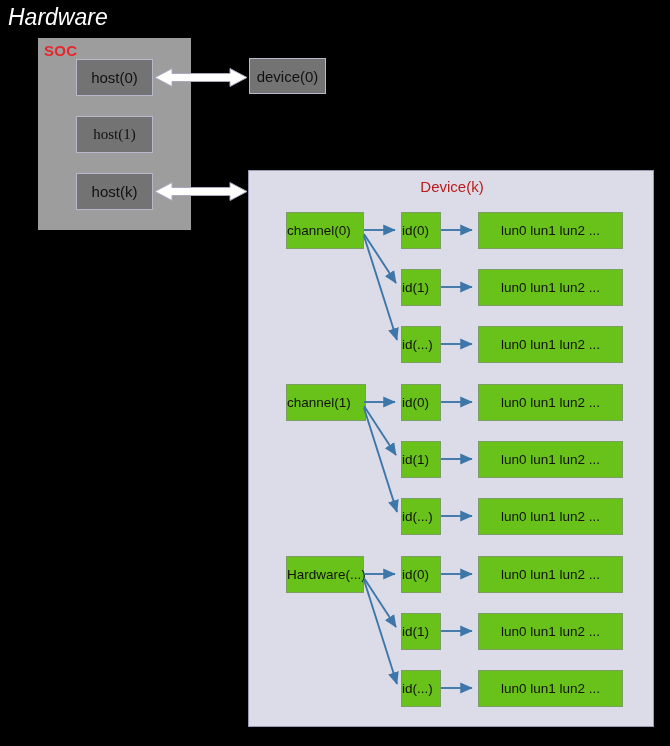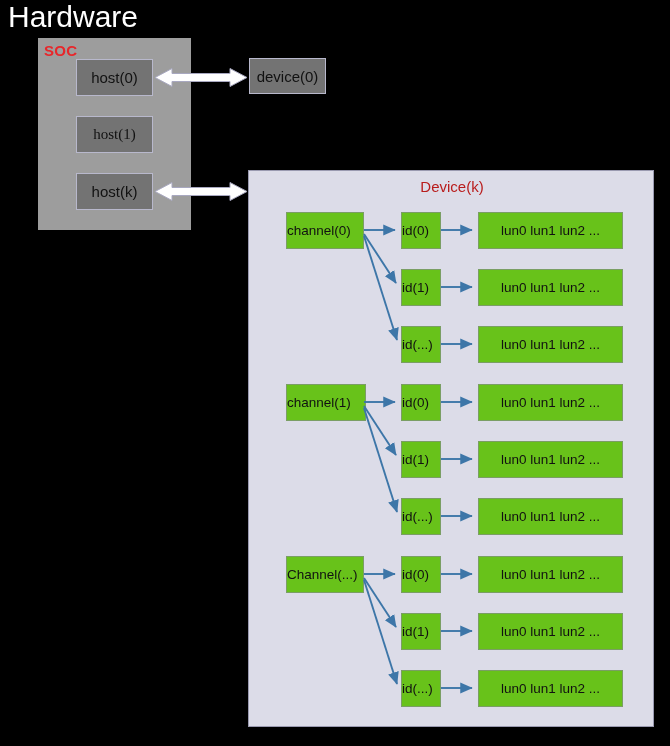--- a/index.html
+++ b/index.html
@@ -14,24 +14,25 @@
     background: #000000;
     overflow: hidden;
     font-family: "Liberation Sans", sans-serif;
   }
 
   
   #hardware-title {
     position: absolute;
     left: 8px;
     top: 2px;
-    font-size: 30px;
+    font-size: 23px;
     color: #ffffff;
     line-height: 30px;
     white-space: nowrap;
+    font-style: italic;
   }
 
   
   #soc-box {
     position: absolute;
     left: 38px;
     top: 38px;
     width: 153px;
     height: 192px;
     background: #9d9d9d;
@@ -142,21 +143,21 @@
 
   <div class="green-box lpad" style="left:401px; top:384px; width:40px; height:37px;">id(0)</div>
   <div class="green-box center" style="left:478px; top:384px; width:145px; height:37px;">lun0 lun1 lun2 ...</div>
 
   <div class="green-box lpad" style="left:401px; top:441px; width:40px; height:37px;">id(1)</div>
   <div class="green-box center" style="left:478px; top:441px; width:145px; height:37px;">lun0 lun1 lun2 ...</div>
 
   <div class="green-box lpad" style="left:401px; top:498px; width:40px; height:37px;">id(...)</div>
   <div class="green-box center" style="left:478px; top:498px; width:145px; height:37px;">lun0 lun1 lun2 ...</div>
 
-  <div class="green-box lpad" style="left:286px; top:556px; width:78px; height:37px;">Channel(...)</div>
+  <div class="green-box lpad" style="left:286px; top:556px; width:78px; height:37px;">Hardware(...)</div>
 
   <div class="green-box lpad" style="left:401px; top:556px; width:40px; height:37px;">id(0)</div>
   <div class="green-box center" style="left:478px; top:556px; width:145px; height:37px;">lun0 lun1 lun2 ...</div>
 
   <div class="green-box lpad" style="left:401px; top:613px; width:40px; height:37px;">id(1)</div>
   <div class="green-box center" style="left:478px; top:613px; width:145px; height:37px;">lun0 lun1 lun2 ...</div>
 
   <div class="green-box lpad" style="left:401px; top:670px; width:40px; height:37px;">id(...)</div>
   <div class="green-box center" style="left:478px; top:670px; width:145px; height:37px;">lun0 lun1 lun2 ...</div>
 

